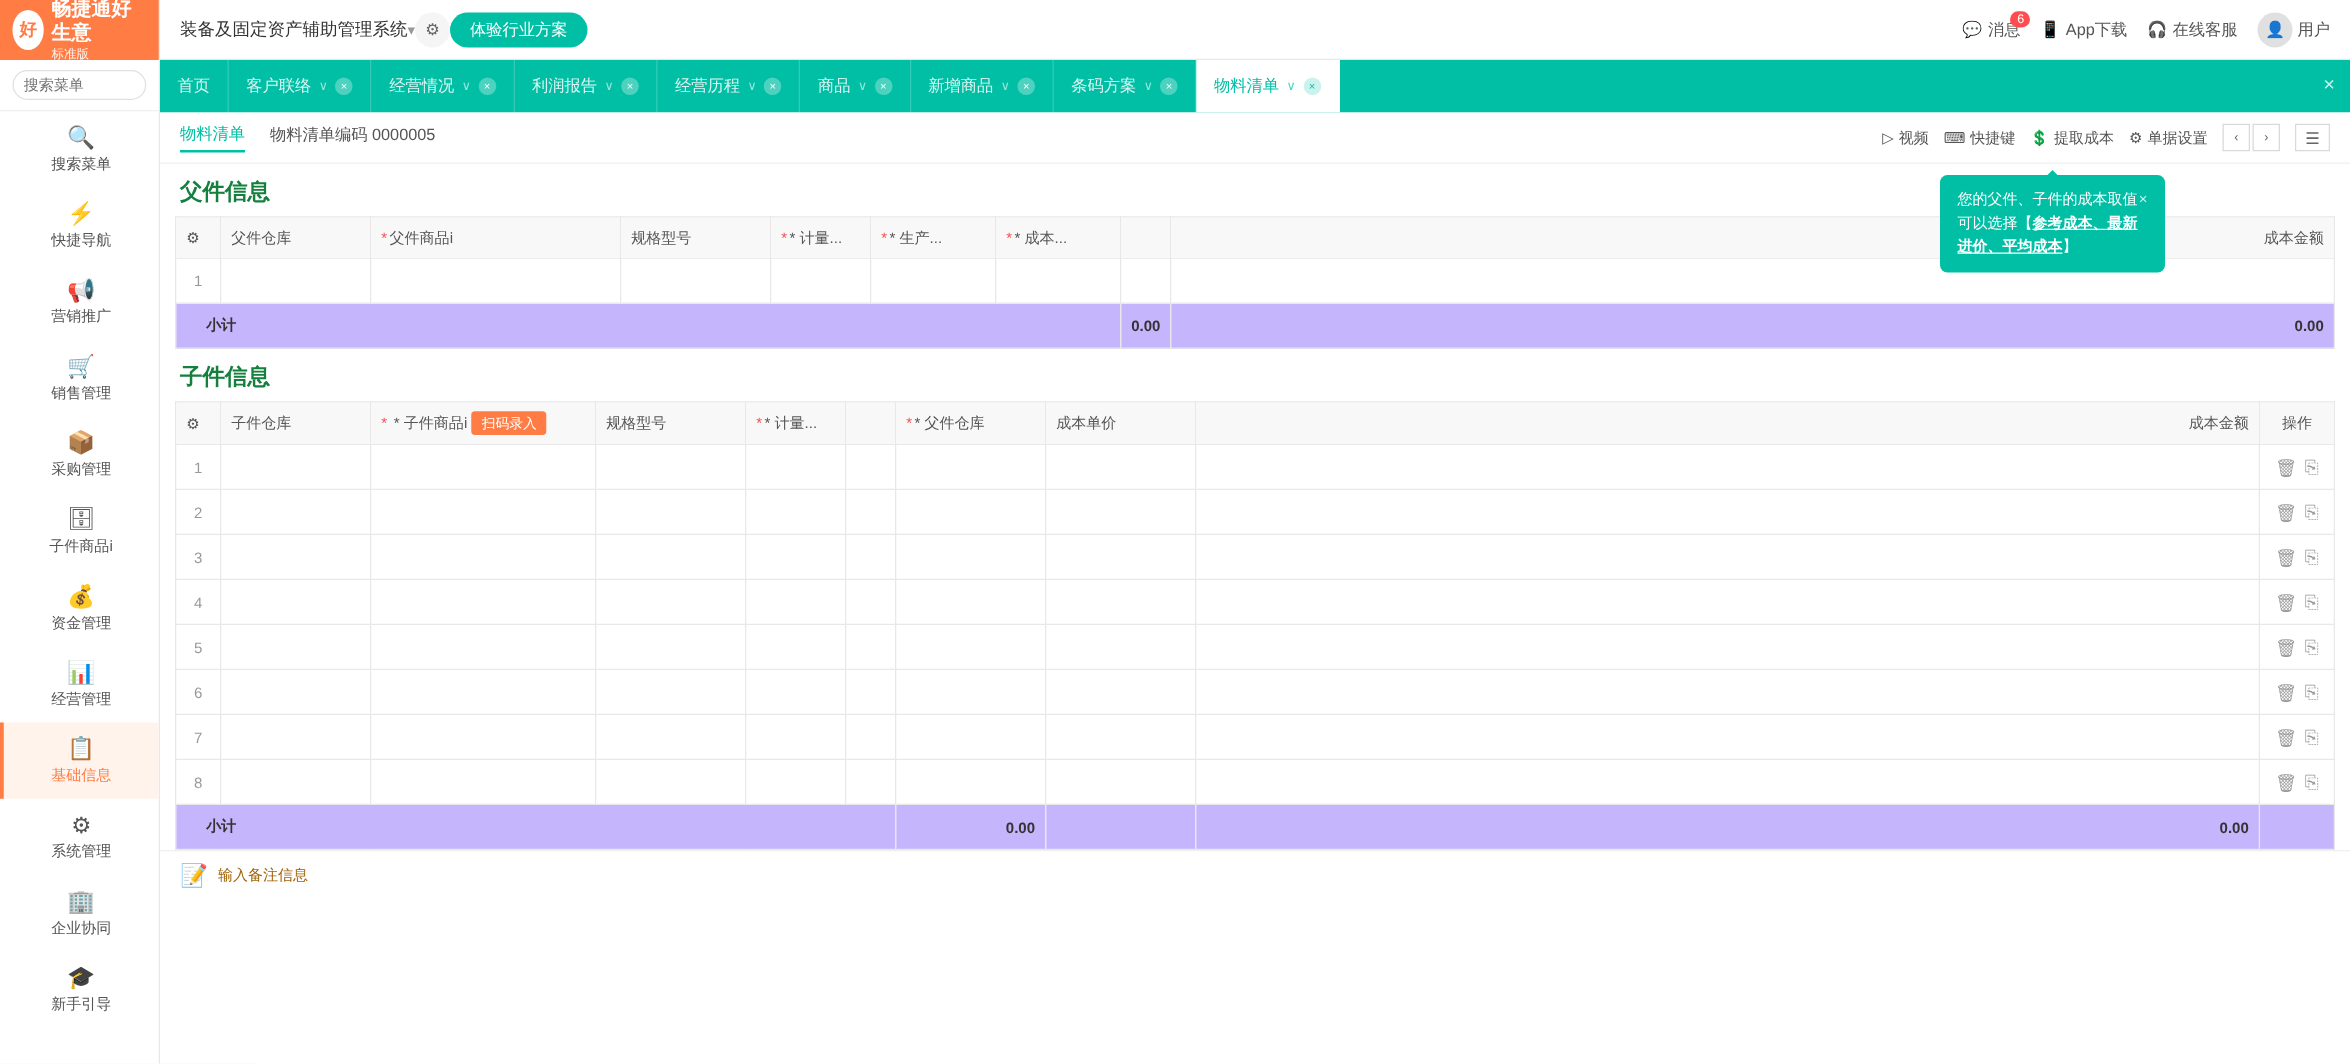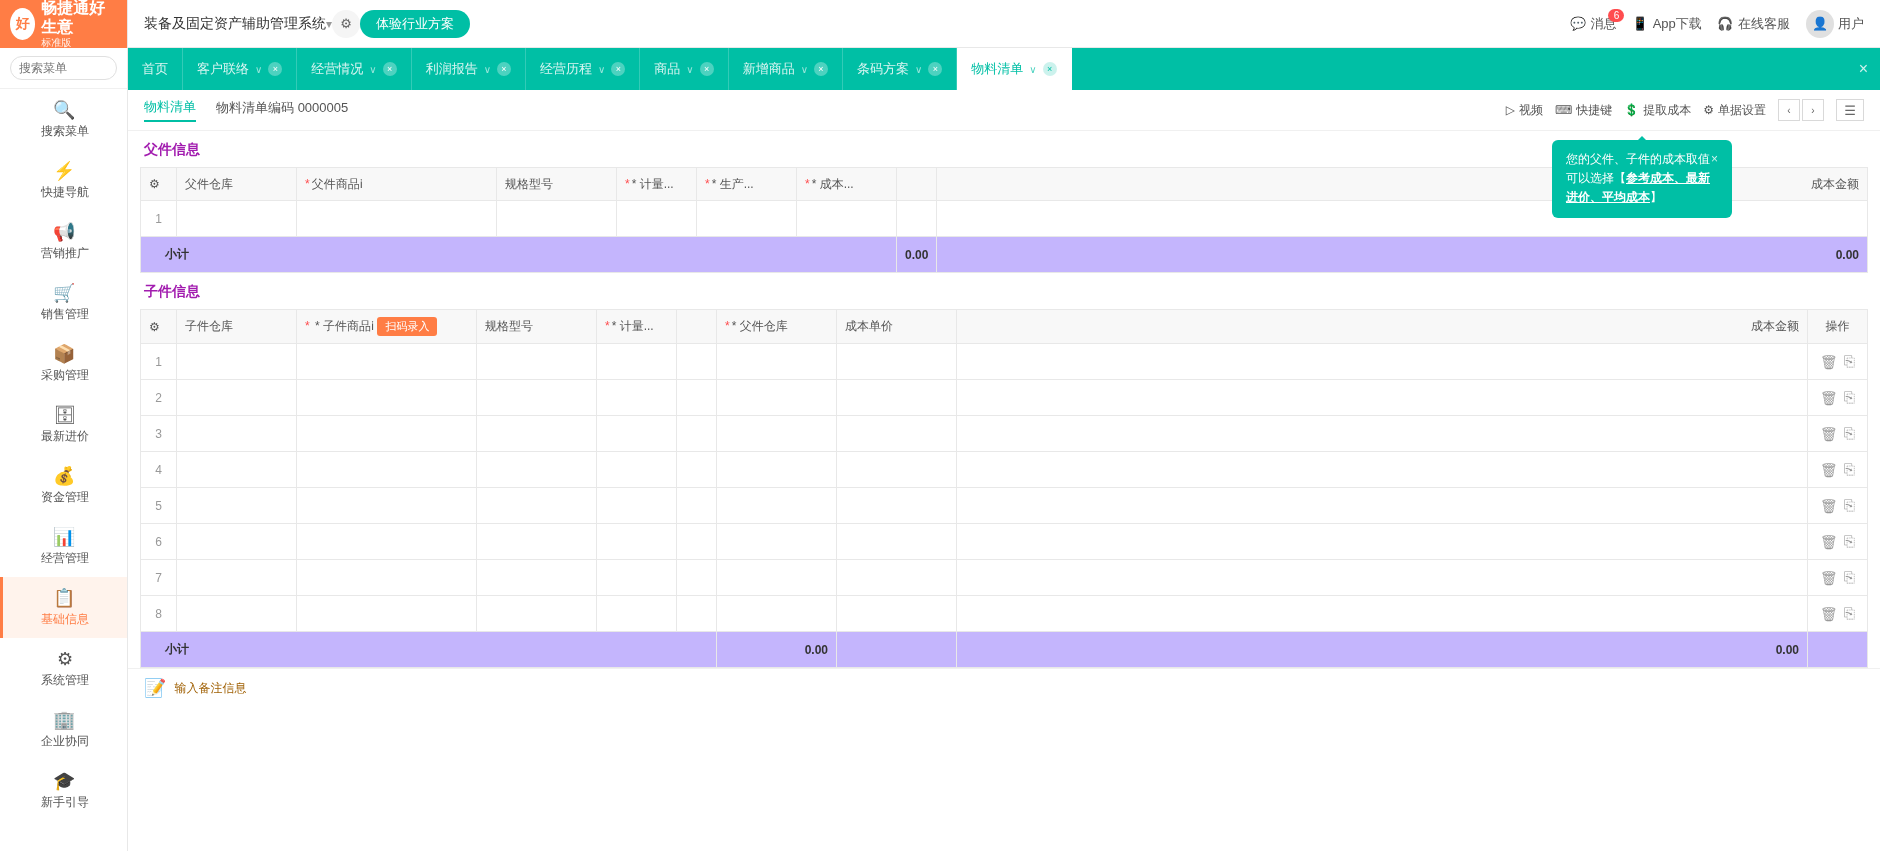--- a/index.html
+++ b/index.html
@@ -293,23 +293,23 @@
       cursor: pointer;
       color: #666;
       background: #fff;
     }
 
     
     .section {
       padding: 0 12px;
     }
     .section-title {
-      font-size: 14px;
+      font-size: 18px;
       font-weight: 600;
-      color: #a21caf;
+      color: #15803d;
       padding: 10px 4px 8px;
     }
 
     
     .data-table {
       width: 100%;
       border-collapse: collapse;
       font-size: 12px;
     }
     .data-table th {
@@ -466,21 +466,21 @@
     <div class="sidebar-item">
       <span class="sidebar-item-icon">🛒</span>
       <span>销售管理</span>
     </div>
     <div class="sidebar-item">
       <span class="sidebar-item-icon">📦</span>
       <span>采购管理</span>
     </div>
     <div class="sidebar-item">
       <span class="sidebar-item-icon">🗄</span>
-      <span>最新进价</span>
+      <span>子件商品ℹ</span>
     </div>
     <div class="sidebar-item">
       <span class="sidebar-item-icon">💰</span>
       <span>资金管理</span>
     </div>
     <div class="sidebar-item">
       <span class="sidebar-item-icon">📊</span>
       <span>经营管理</span>
     </div>
     <div class="sidebar-item active">

